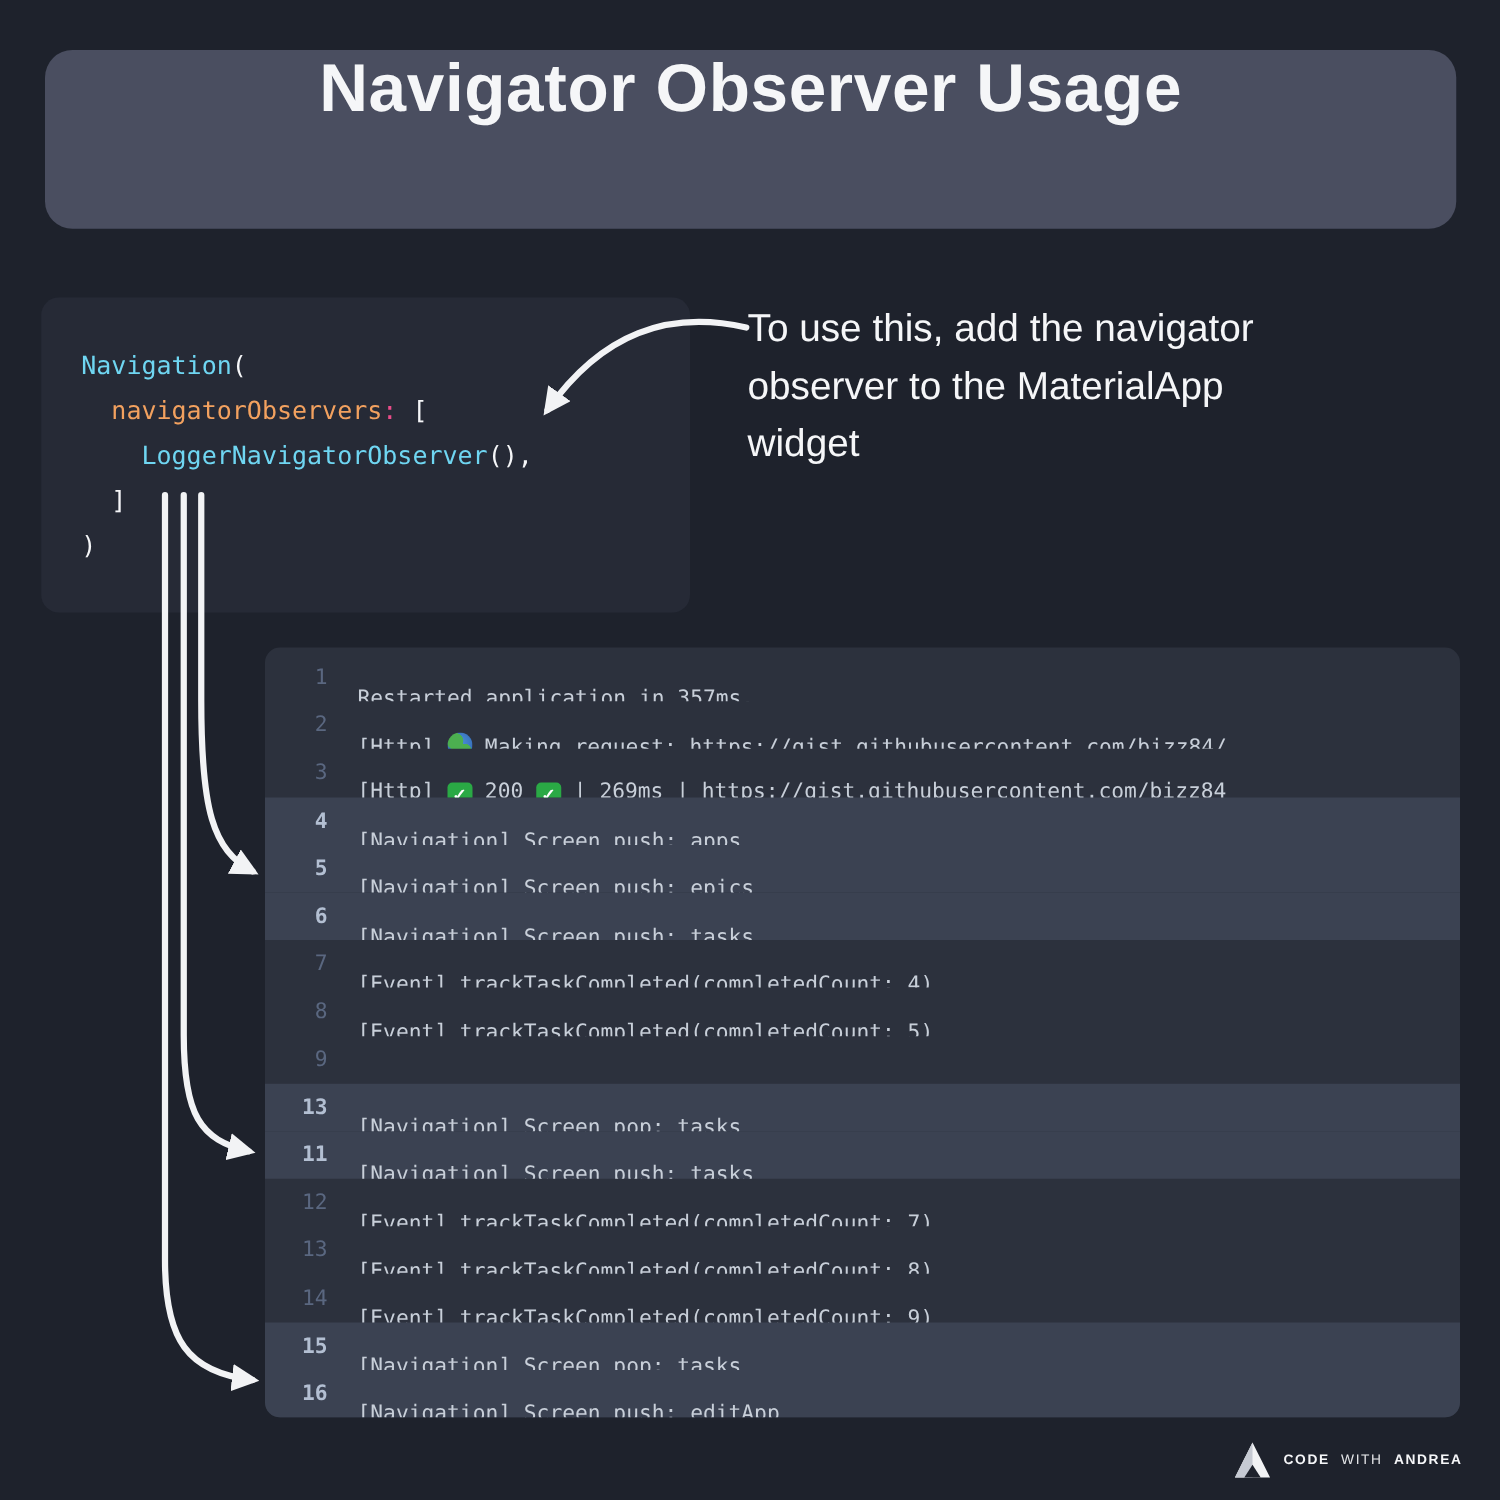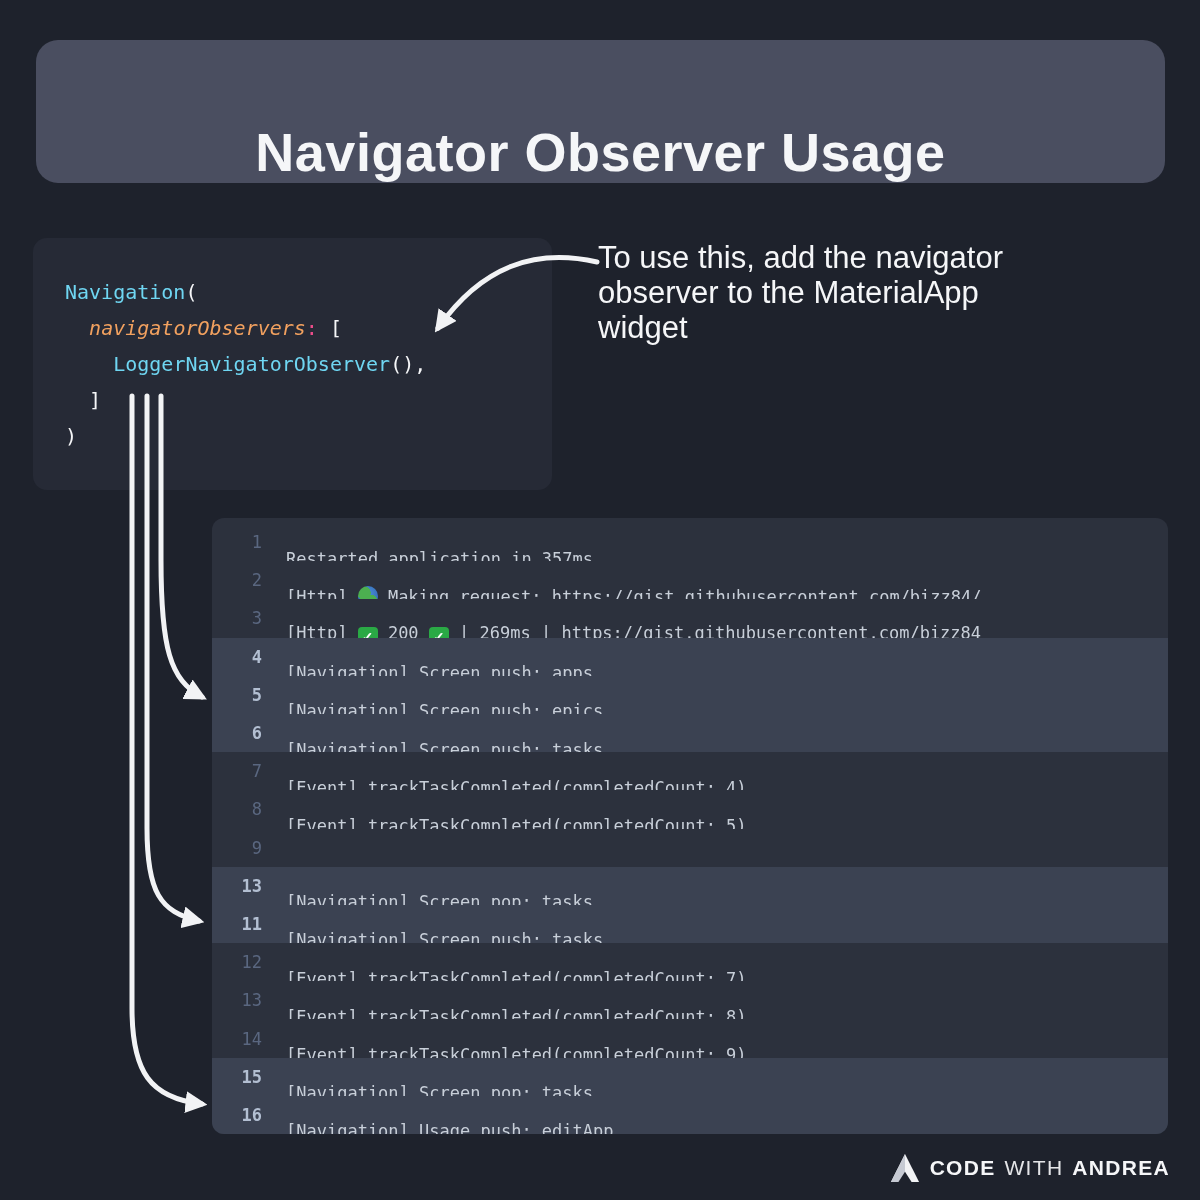--- a/index.html
+++ b/index.html
@@ -8,46 +8,46 @@
     background:var(--bg,#1e222c);
     font-family:"Liberation Sans",sans-serif;
     position:relative;overflow:hidden;
   }
   .stage{position:absolute;inset:0;width:1200px;height:1200px;}
 
   
   .banner{
     position:absolute;left:36px;top:40px;width:1129px;height:143px;
     background:var(--banner,#4a4e60);border-radius:22px;
-    display:flex;align-items:flex-end;justify-content:center;
+    display:flex;align-items:flex-start;justify-content:center;
   }
   .banner h1{
     margin:0;color:var(--text-bright,#f5f6f8);
     font-size:54px;font-weight:800;letter-spacing:.5px;
   }
 
   
   .code-panel{
     position:absolute;left:33px;top:238px;width:519px;height:252px;
     background:var(--panel,#262a36);border-radius:14px;
     padding:36px 0 0 32px;box-sizing:border-box;
   }
   .code-line{
     font-family:"DejaVu Sans Mono","Liberation Mono",monospace;
     font-size:20px;line-height:36px;white-space:pre;color:var(--text-bright,#f5f6f8);
   }
   .seg-plain{color:var(--text-bright,#f5f6f8);}
   .seg-cyan{color:var(--cyan,#6fd6f2);}
-  .seg-orange-italic{color:var(--orange,#f2a15f);font-style:italic;}
+  .seg-orange-italic{color:var(--orange,#f2a15f);}
   .seg-pink{color:var(--pink,#eb4d8a);}
 
   
   .annotation{
     position:absolute;left:598px;top:240px;width:500px;
-    color:var(--text-bright,#f5f6f8);font-size:31px;line-height:35px;
+    color:var(--text-bright,#f5f6f8);font-size:31px;line-height:46px;
     white-space:pre-line;
   }
 
   
   .console-heading{
     position:absolute;left:210px;top:476px;
     color:var(--text-bright,#f5f6f8);font-size:31px;font-weight:600;
   }
 
   
@@ -85,21 +85,21 @@
 
   
   .arrows{position:absolute;inset:0;pointer-events:none;}
 
   
   .footer{
     position:absolute;top:1150px;right:30px;height:36px;
     display:flex;align-items:center;gap:10px;
   }
   .brand-text{
-    color:var(--text-bright,#f5f6f8);font-size:21px;letter-spacing:1.3px;
+    color:var(--text-bright,#f5f6f8);font-size:11px;letter-spacing:1.3px;
     display:flex;gap:9px;align-items:baseline;
   }
   .brand-text .bold{font-weight:700;}
   .brand-text .light{font-weight:400;opacity:.92;}
 </style>
 </head>
 <body>
 
 <div class="stage">
 
@@ -178,21 +178,21 @@
         <div class="console-row">
           <span class="line-num">14</span>
           <span class="line-text">[Event] trackTaskCompleted(completedCount: 9)</span>
         </div>
         <div class="console-row hl">
           <span class="line-num">15</span>
           <span class="line-text">[Navigation] Screen pop: tasks</span>
         </div>
         <div class="console-row hl">
           <span class="line-num">16</span>
-          <span class="line-text">[Navigation] Usage push: editApp</span>
+          <span class="line-text">[Navigation] Screen push: editApp</span>
         </div>
       </div>
   </div>
 
   <svg class="arrows" width="1200" height="1200" viewBox="0 0 1200 1200">
     <defs>
       <marker id="ah" viewBox="0 0 10 10" refX="7.5" refY="5" markerWidth="4.4" markerHeight="4.4" orient="auto-start-reverse">
         <path d="M0,0 L10,5 L0,10 z" fill="#f2f3f5"></path>
       </marker>
     </defs>

